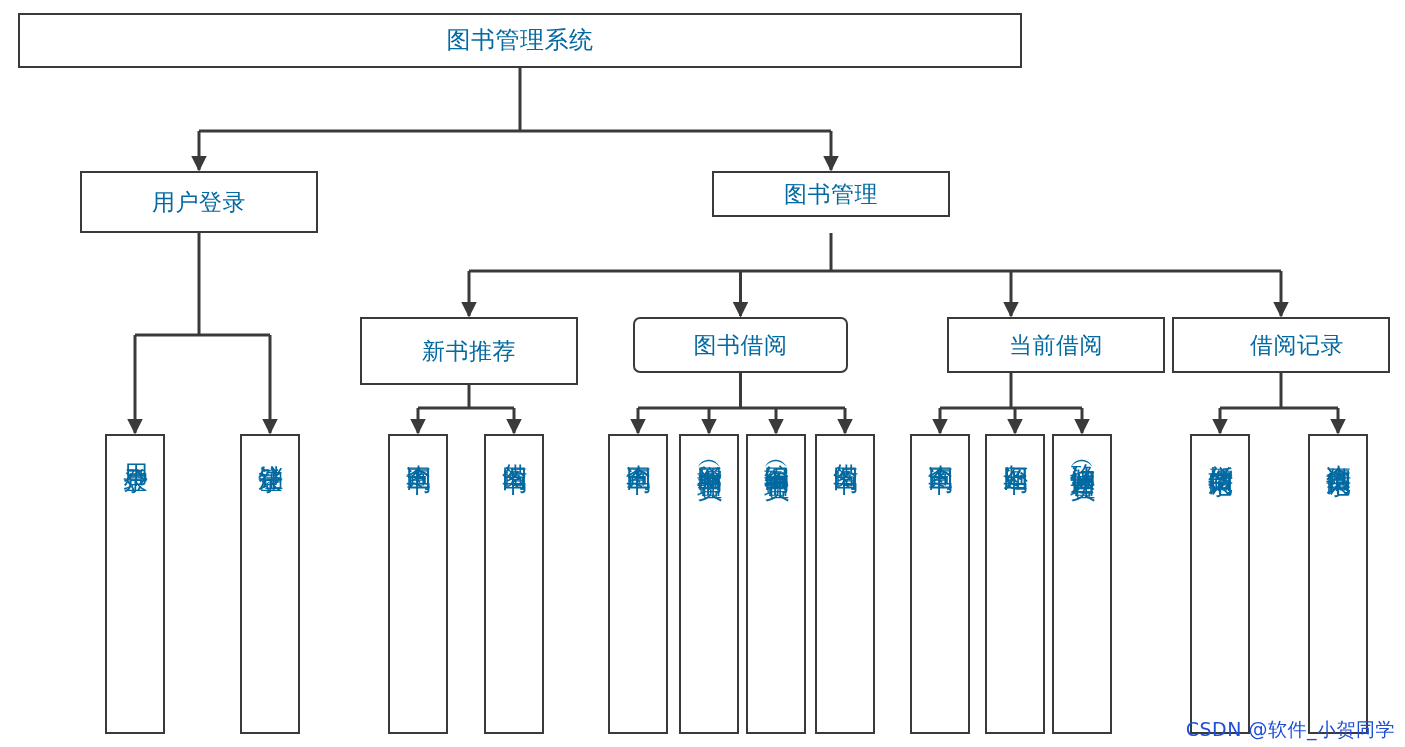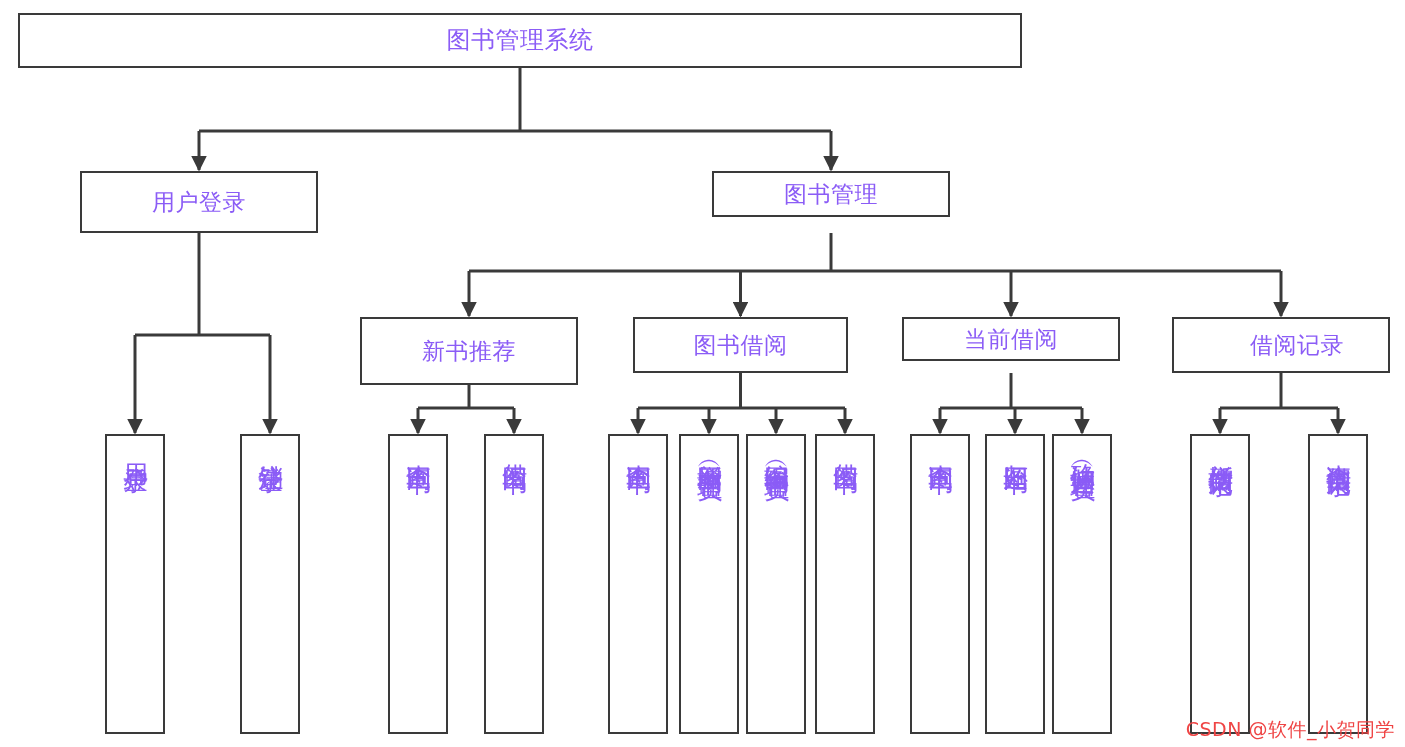--- a/index.html
+++ b/index.html
@@ -26,21 +26,21 @@
     pointer-events: none;
   }
   .node {
     position: absolute;
     box-sizing: border-box;
     border: 2.5px solid #3a3a3a;
     background: #ffffff;
     display: flex;
     align-items: center;
     justify-content: center;
-    color: #8b5cf6;
+    color: #0369a1;
     z-index: 2;
   }
   .node .lbl {
     display: block;
     text-align: center;
     line-height: 1.16;
     letter-spacing: 0.5px;
   }
   
   .node.h .lbl {
@@ -59,21 +59,21 @@
     font-size: 25px;
     line-height: 1.22;
     letter-spacing: 2px;
     white-space: nowrap;
   }
   .watermark {
     position: absolute;
     right: 10px;
     bottom: 4px;
     font-size: 19px;
-    color: #ef4444;
+    color: #1d4ed8;
     z-index: 5;
     white-space: nowrap;
     letter-spacing: 0.5px;
   }
 </style>
 </head>
 <body>
 
 <div id="canvas">
   <svg id="wires" viewBox="0 0 1405 747" xmlns="http://www.w3.org/2000/svg">
@@ -125,24 +125,24 @@
       </div>
       <div class="node h" style="left: 80px; top: 171px; width: 238px; height: 62px;">
         <span class="lbl">用户登录</span>
       </div>
       <div class="node h" style="left: 712px; top: 171px; width: 238px; height: 46px;">
         <span class="lbl">图书管理</span>
       </div>
       <div class="node h" style="left: 360px; top: 317px; width: 218px; height: 68px;">
         <span class="lbl">新书推荐</span>
       </div>
-      <div class="node h" style="left: 633px; top: 317px; width: 215px; height: 56px;">
+      <div class="node h" style="left: 633px; top: 317px; width: 215px; height: 56px; border-radius: 7px;">
         <span class="lbl">图书借阅</span>
       </div>
-      <div class="node h" style="left: 902px; top: 317px; width: 218px; height: 44px;">
+      <div class="node h" style="left: 947px; top: 317px; width: 218px; height: 56px;">
         <span class="lbl">当前借阅</span>
       </div>
       <div class="node h" style="left: 1172px; top: 317px; width: 218px; height: 56px; padding-left: 32px;">
         <span class="lbl">借阅记录</span>
       </div>
       <div class="node v" style="left: 105px; top: 434px; width: 60px; height: 300px;">
         <span class="lbl">用户登录</span>
       </div>
       <div class="node v" style="left: 240px; top: 434px; width: 60px; height: 300px;">
         <span class="lbl">注销登录</span>

